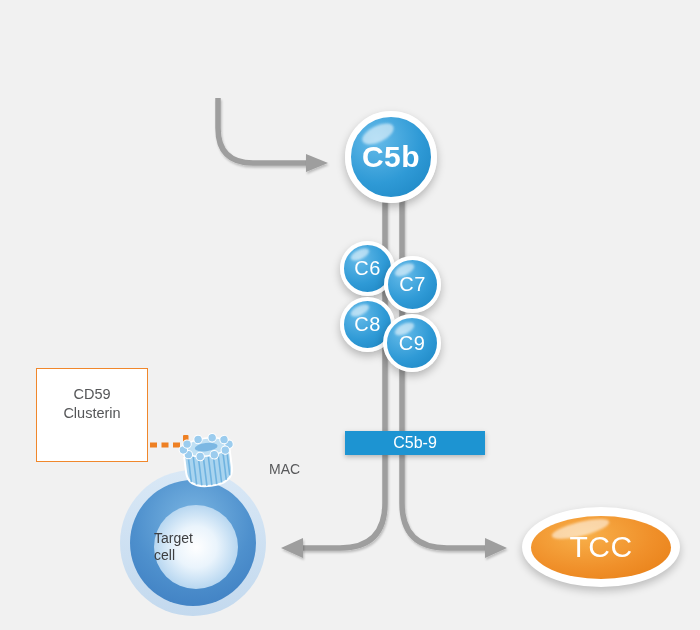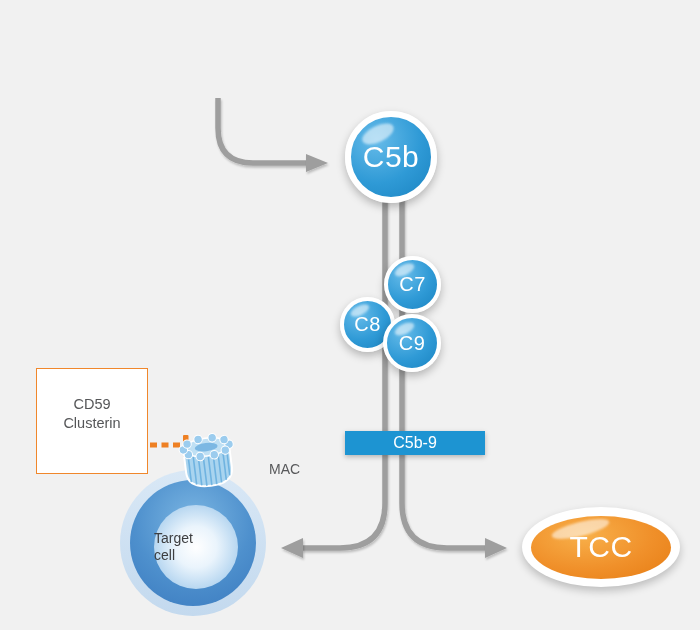--- a/index.html
+++ b/index.html
@@ -22,21 +22,21 @@
     display:flex;align-items:center;justify-content:center;
     color:#fff;letter-spacing:.5px;
   }
   .node .shine{
     position:absolute;left:13%;top:11%;width:42%;height:20%;
     background:rgba(255,255,255,.55);border-radius:50%;
     transform:rotate(-26deg);filter:blur(1px);pointer-events:none;
   }
   .node .lbl{position:relative;z-index:1;}
   .n-c5 {left:162px;top:10px; width:90px;height:90px;font-size:32px;}
-  .n-c5b{left:345px;top:111px;width:92px;height:92px;font-size:30px;}
+  .n-c5b{left:345px;top:111px;width:92px;height:92px;font-size:30px;font-weight:bold;}
   .n-sm{border-width:4px;font-size:20px;}
   .n-c6{left:340px;top:241px;width:55px;height:55px;}
   .n-c7{left:384px;top:256px;width:57px;height:57px;}
   .n-c8{left:340px;top:297px;width:55px;height:55px;}
   .n-c9{left:383px;top:314px;width:58px;height:58px;}
 
   
   .rect-c5b9{
     position:absolute;z-index:4;left:329px;top:431px;width:140px;height:24px;
     background:#1d94d2;color:#fff;font-size:16px;
@@ -60,23 +60,23 @@
   }
   .tcc-inner .shine{
     position:absolute;left:14%;top:10%;width:42%;height:22%;
     background:rgba(255,255,255,.55);border-radius:50%;
     transform:rotate(-14deg);filter:blur(1px);
   }
   .tcc-inner .lbl{position:relative;z-index:1;}
 
   
   .inhibitor-box{
-    position:absolute;z-index:4;left:36px;top:368px;width:112px;height:106px;
+    position:absolute;z-index:4;left:36px;top:368px;width:112px;height:94px;
     box-sizing:border-box;background:#ffffff;border:1.5px solid #f0872b;
-    padding-top:26px;text-align:center;
+    padding-top:16px;text-align:center;
     font-size:14.5px;line-height:19px;color:#555658;
   }
 
   
   .cell-outer{
     position:absolute;z-index:2;left:120px;top:470px;width:146px;height:146px;
     border-radius:50%;
     background:linear-gradient(180deg,#d9e8f6 0%,#c3d9ee 100%);
   }
   .cell-mid{
@@ -158,20 +158,24 @@
       </g>
       <ellipse cx="0" cy="-15" rx="11.5" ry="4.2" fill="#7cb8e3"></ellipse>
     </g>
   </svg>
   <div class="mac-label">MAC</div>
 
   <div class="node n-c5b">
     <span class="shine"></span>
     <span class="lbl">C5b</span>
   </div>
+  <div class="node n-sm n-c6">
+    <span class="shine"></span>
+    <span class="lbl">C6</span>
+  </div>
   <div class="node n-sm n-c7">
     <span class="shine"></span>
     <span class="lbl">C7</span>
   </div>
   <div class="node n-sm n-c8">
     <span class="shine"></span>
     <span class="lbl">C8</span>
   </div>
   <div class="node n-sm n-c9">
     <span class="shine"></span>

